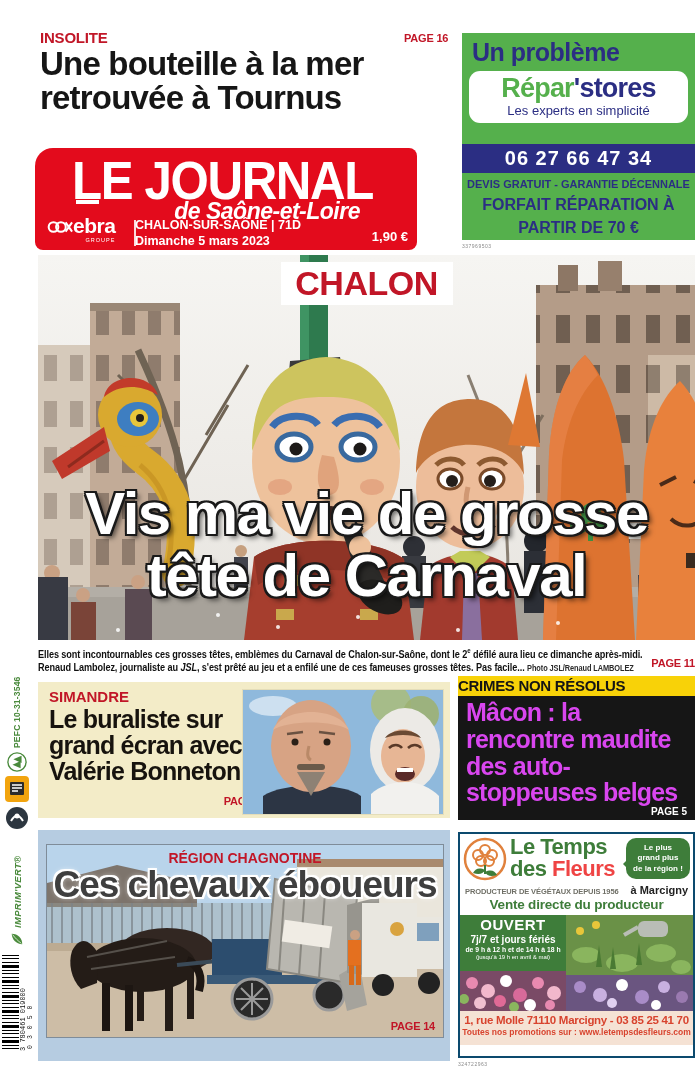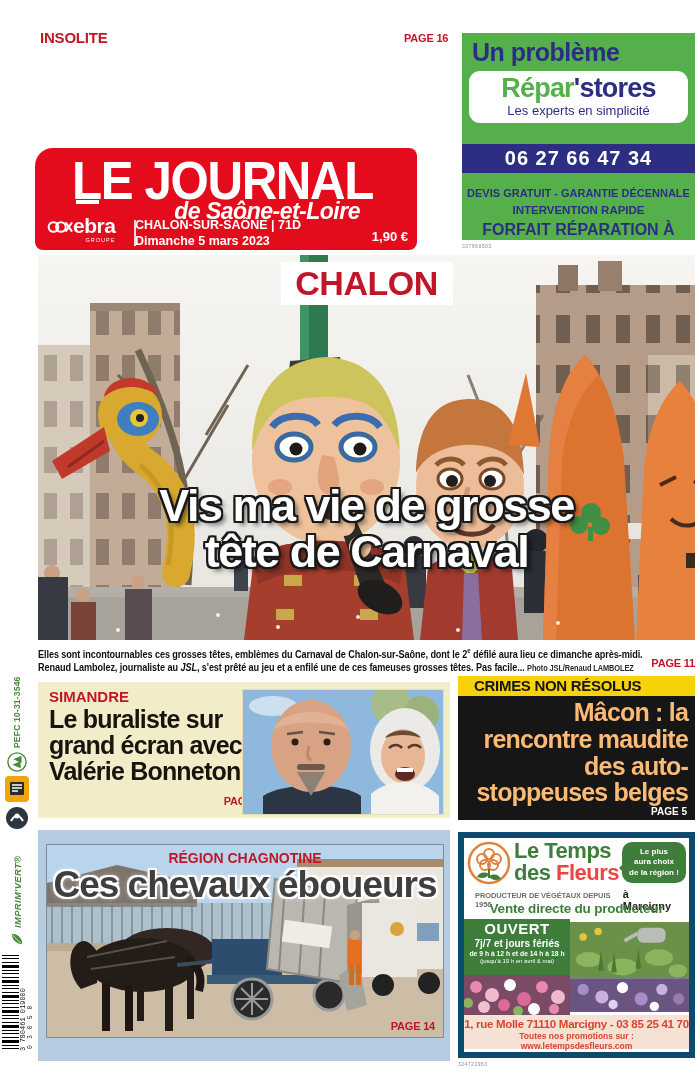--- a/index.html
+++ b/index.html
@@ -21,21 +21,21 @@
   
   .ad-stores{left:462px;top:33px;width:233px;height:207px;background:#55b04c;overflow:hidden;
              display:flex;flex-direction:column;}
   .ads-q{padding:6px 10px 2px;color:#2b2e83;font-weight:800;font-size:25px;line-height:1.06;letter-spacing:-.5px;}
   .rs-box{margin:3px 7px 16px;background:#fff;border-radius:11px;text-align:center;padding:3px 0 5px;}
   .rs-brand{font-size:27px;font-weight:800;letter-spacing:-.8px;line-height:1.05;}
   .rs-g{color:#55b04c;}.rs-n{color:#2b2e83;}
   .rs-tag{color:#2b2e83;font-size:13px;margin-top:1px;}
   .ads-phone{margin-top:5px;background:#2b2e83;color:#fff;text-align:center;
              font-size:20px;font-weight:800;padding:3px 0;letter-spacing:1px;}
-  .ads-svc{color:#2b2e83;font-weight:800;text-align:center;padding:13px 0 3px;line-height:1.45;}
+  .ads-svc{color:#2b2e83;font-weight:800;text-align:center;padding:4px 0 3px;line-height:1.45;}
   .ads-svc .s1{font-size:11px;}.ads-svc .s2{font-size:11.5px;}.ads-svc .s3{font-size:16px;}
   .ads-marques{background:#fff;color:#2b2e83;font-weight:800;font-size:9.5px;text-align:center;
                padding:3px 0 2px;white-space:nowrap;}
   .adref-top{left:462px;top:243px;}
 
   
   .masthead{left:35px;top:148px;width:382px;height:102px;background:#e30b1c;
             border-radius:18px 8px 8px 8px;overflow:hidden;}
   .mh-title{left:37px;top:2px;font-size:53px;font-weight:800;color:#fff;letter-spacing:-1.5px;
             transform:scaleX(.93);transform-origin:0 0;white-space:nowrap;}
@@ -47,21 +47,21 @@
   .mh-div{left:99px;top:72px;width:2px;height:26px;background:rgba(255,255,255,.85);}
   .mh-edition{left:100px;top:70px;color:#fff;font-weight:800;font-size:12.5px;line-height:1.25;}
   .mh-price{right:9px;top:81px;color:#fff;font-weight:800;font-size:13px;}
 
   
   .main-photo{left:38px;top:255px;width:657px;height:385px;overflow:hidden;background:#ddd;}
   .chalon-band{left:50%;transform:translateX(-50%);top:7px;width:172px;height:43px;background:#fff;
                text-align:center;}
   .chalon-band span{font-size:34px;font-weight:800;color:#c11627;line-height:43px;letter-spacing:-.5px;}
   .photo-head{left:0;right:0;top:228px;text-align:center;color:#fff;font-weight:800;
-              font-size:45px;line-height:1.03;letter-spacing:-1.5px;
+              font-size:60px;line-height:1.03;letter-spacing:-1.5px;
               text-shadow:2px 0 0 #1a1a1a,-2px 0 0 #1a1a1a,0 2px 0 #1a1a1a,0 -2px 0 #1a1a1a,
                           2px 2px 0 #1a1a1a,-2px -2px 0 #1a1a1a,2px -2px 0 #1a1a1a,-2px 2px 0 #1a1a1a,
                           4px 4px 5px rgba(0,0,0,.55);}
   
   .caption{left:38px;top:644px;width:657px;color:#101010;}
   .capline{white-space:nowrap;transform:scaleX(.87);transform-origin:0 0;
            font-size:10.5px;font-weight:800;line-height:13px;letter-spacing:-.1px;}
   .capline .jsl{font-style:italic;}
   .capline sup{font-size:7px;}
   .cap-credit{font-size:8.5px;font-weight:600;color:#2a2a2a;}
@@ -70,48 +70,48 @@
   
   .simandre{left:38px;top:682px;width:412px;height:136px;background:#f3ecc8;}
   .sim-kicker{left:11px;top:6px;font-size:15px;}
   .sim-headline{left:11px;top:24px;width:210px;font-size:25px;line-height:1.04;font-weight:800;
                 color:#17130e;letter-spacing:-.8px;}
   .sim-pageref{left:130px;top:113px;width:100px;text-align:right;}
   .sim-photo{right:6px;top:7px;width:200px;height:124px;overflow:hidden;border:1px solid #e4ddb9;}
 
   
   .crimes-banner{left:458px;top:676px;width:237px;height:20px;background:#f8d208;}
-  .crimes-banner span{font-size:15px;font-weight:800;color:#141414;line-height:20px;padding-left:16px;
+  .crimes-banner span{font-size:15px;font-weight:800;color:#141414;line-height:20px;padding-left:0;
                       letter-spacing:-.3px;}
   .crimes-box{left:458px;top:696px;width:237px;height:124px;background:#161616;}
-  .crimes-headline{left:8px;top:3px;width:222px;color:#fdba74;font-weight:800;font-size:25px;
-                   line-height:1.07;letter-spacing:-.8px;text-align:right;}
+  .crimes-headline{left:8px;top:3px;width:222px;color:#d946ef;font-weight:800;font-size:25px;
+                   line-height:1.07;letter-spacing:-.8px;}
   .crimes-pageref{right:8px;bottom:3px;color:#fff;font-size:10px;font-weight:800;}
 
   
   .region{left:38px;top:830px;width:412px;height:231px;background:#b6cce1;}
   .region-photo{left:8px;top:14px;width:396px;height:192px;overflow:hidden;border:1px solid #7f8c99;}
   .region-kicker{left:0;right:0;top:5px;text-align:center;font-size:14px;}
   .region-headline{left:0;right:0;top:19px;text-align:center;font-size:37px;font-weight:800;
                    color:#3f3f3f;letter-spacing:-1px;
                    text-shadow:-2px -2px 0 #fff,2px -2px 0 #fff,-2px 2px 0 #fff,2px 2px 0 #fff,0 0 6px #fff;}
   .region-pageref{right:8px;bottom:5px;}
 
   
-  .ad-fleurs{left:458px;top:832px;width:237px;height:226px;background:#fff;border:6px solid #0c4a6e;
+  .ad-fleurs{left:458px;top:832px;width:237px;height:226px;background:#fff;border:2px solid #0c4a6e;
              box-sizing:border-box;overflow:hidden;}
   .fl-header{position:relative;height:50px;}
   .fl-logo{position:absolute;left:3px;top:3px;}
   .fl-brand{position:absolute;left:50px;top:2px;font-weight:800;font-size:22px;line-height:1.0;letter-spacing:-.5px;}
   .fl-g{color:#3e7d3a;}.fl-o{color:#ef4444;}
   .fl-bubble{position:absolute;right:3px;top:4px;width:60px;background:#3e7d3a;color:#fff;border-radius:10px;
              text-align:center;font-size:8px;font-weight:800;line-height:1.3;padding:5px 2px;}
   .fl-bubble::after{content:"";position:absolute;left:-9px;bottom:9px;border:6px solid transparent;
                     border-right-color:#3e7d3a;}
-  .fl-producer{display:flex;align-items:baseline;justify-content:space-between;padding:0 11px;height:13px;}
+  .fl-producer{display:flex;align-items:baseline;justify-content:space-between;padding:0 5px;height:13px;}
   .fl-producer .p1{font-size:7.5px;color:#6f6f66;font-weight:600;letter-spacing:-.1px;}
   .fl-producer .p2{font-size:11px;color:#222;font-weight:800;}
   .fl-direct{text-align:center;color:#3e7d3a;font-weight:800;font-size:13.5px;height:18px;letter-spacing:-.2px;}
   .fl-photos{display:flex;height:96px;}
   .fl-col1{width:106px;display:flex;flex-direction:column;}
   .fl-ouvert{height:56px;background:#3e7d3a;color:#fff;text-align:center;padding-top:2px;box-sizing:border-box;}
   .fl-ouvert .o1{font-size:15px;font-weight:800;letter-spacing:.5px;line-height:1.1;}
   .fl-ouvert .o2{font-size:10px;font-weight:800;line-height:1.2;}
   .fl-ouvert .o3{font-size:6.8px;font-weight:800;line-height:1.3;}
   .fl-ouvert .o4{font-size:6px;line-height:1.2;}
@@ -138,33 +138,33 @@
   .bc-issue{font-family:"Liberation Mono",monospace;font-size:6.5px;color:#111;letter-spacing:6px;
             line-height:8px;margin-left:3px;}
 </style>
 </head>
 <body>
 
 <div class="page">
 
   <div class="abs kick top-kicker">INSOLITE</div>
   <div class="abs pref top-pageref">PAGE 16</div>
+  <h1 class="abs top-headline" style="margin:0">Une bouteille à la mer retrouvée à Tournus</h1>
 
   <div class="abs ad-stores">
     <div class="ads-q">
       <div>Un problème</div>
     </div>
     <div class="rs-box">
       <div class="rs-brand"><span class="rs-g">Répar</span><span class="rs-n">'</span><span class="rs-n">stores</span></div>
       <div class="rs-tag">Les experts en simplicité</div>
     </div>
     <div class="ads-phone">06 27 66 47 34</div>
     <div class="ads-svc">
       <div class="s1">DEVIS GRATUIT - GARANTIE DÉCENNALE</div>
-      <div class="s2">INTERVENTION RAPIDE</div>
       <div class="s3">FORFAIT RÉPARATION À PARTIR DE 70 €</div>
     </div>
     <div class="ads-marques">VELUX, SOMFY, BUBENDORFF ET BIEN D'AUTRES MARQUES...</div>
   </div>
   <div class="abs tinyref adref-top">337969503</div>
 
   <div class="abs masthead">
     <div class="abs mh-title">LE JOURNAL</div>
     <div class="abs mh-underline"></div>
     <div class="abs mh-sub">de Saône-et-Loire</div>
@@ -457,21 +457,21 @@
           <path d="M22,33 C16,30 12,32 10,36 C16,38 20,37 22,33 Z" fill="#3e7d3a"></path>
           <path d="M22,35 C28,32 32,34 34,38 C28,40 24,39 22,35 Z" fill="#3e7d3a"></path>
         </svg>
       </div>
       <div class="fl-brand">
         <div class="fl-g">Le Temps</div>
         <div><span class="fl-g">des </span><span class="fl-o">Fleurs</span></div>
       </div>
       <div class="fl-bubble">
         <div>Le plus</div>
-        <div>aura choix</div>
+        <div>grand plus</div>
         <div>de la région !</div>
       </div>
     </div>
     <div class="fl-producer">
       <span class="p1">PRODUCTEUR DE VÉGÉTAUX DEPUIS 1956</span>
       <span class="p2">à Marcigny</span>
     </div>
     <div class="fl-direct">Vente directe du producteur</div>
     <div class="fl-photos">
       <div class="fl-col1">

